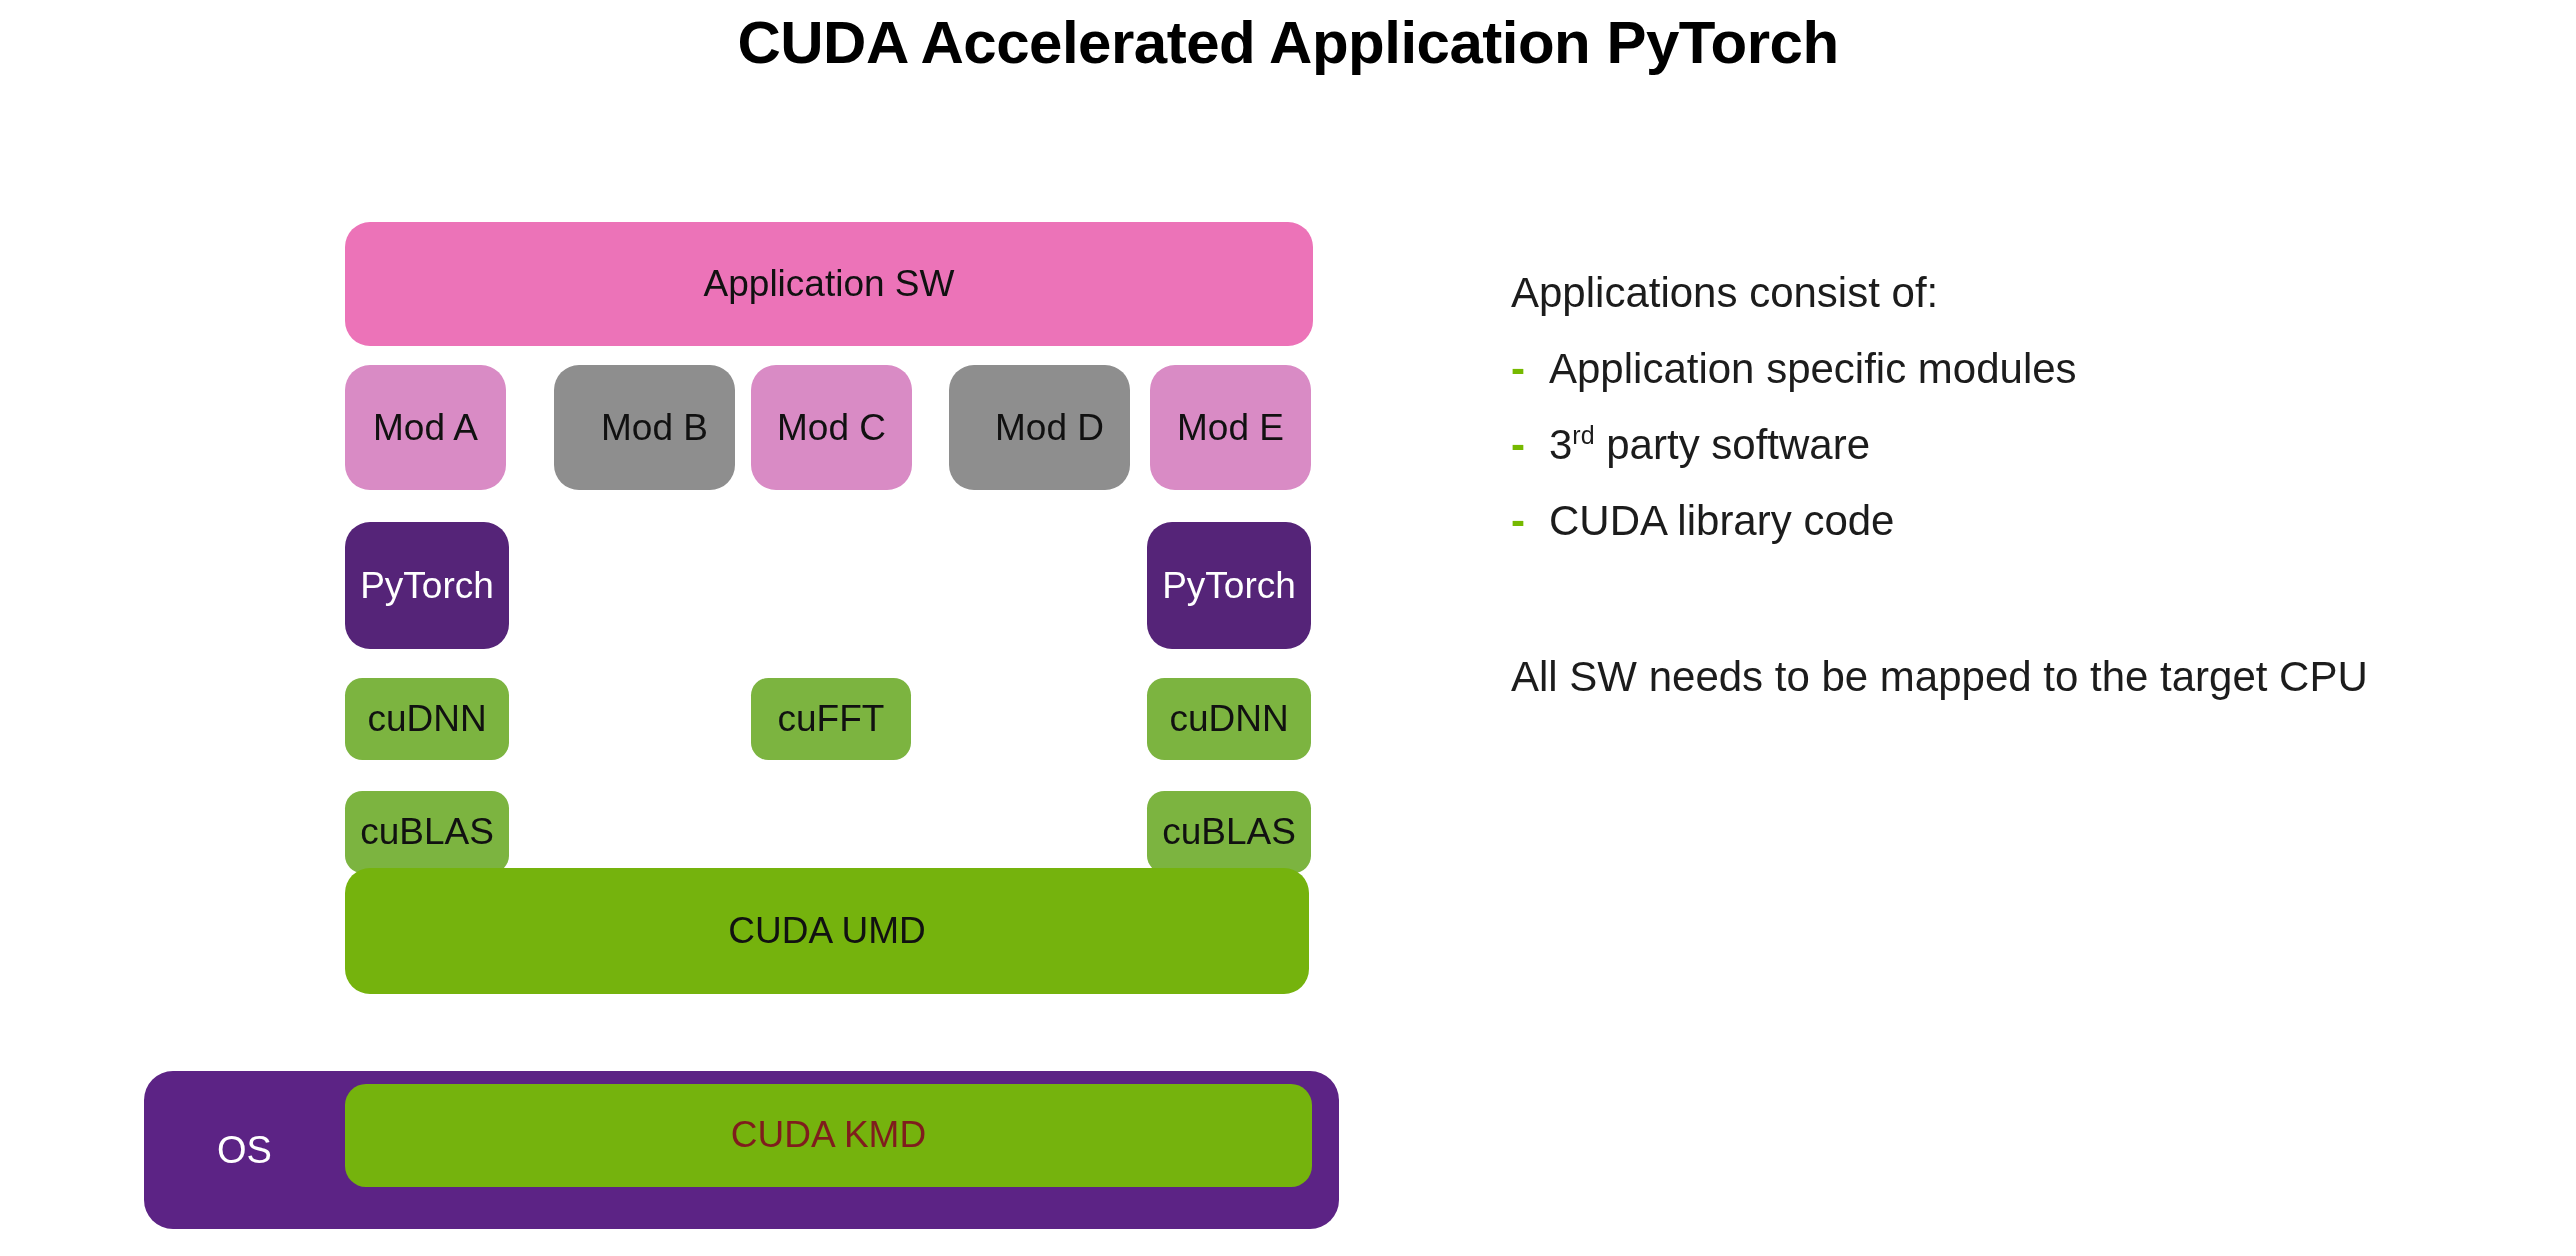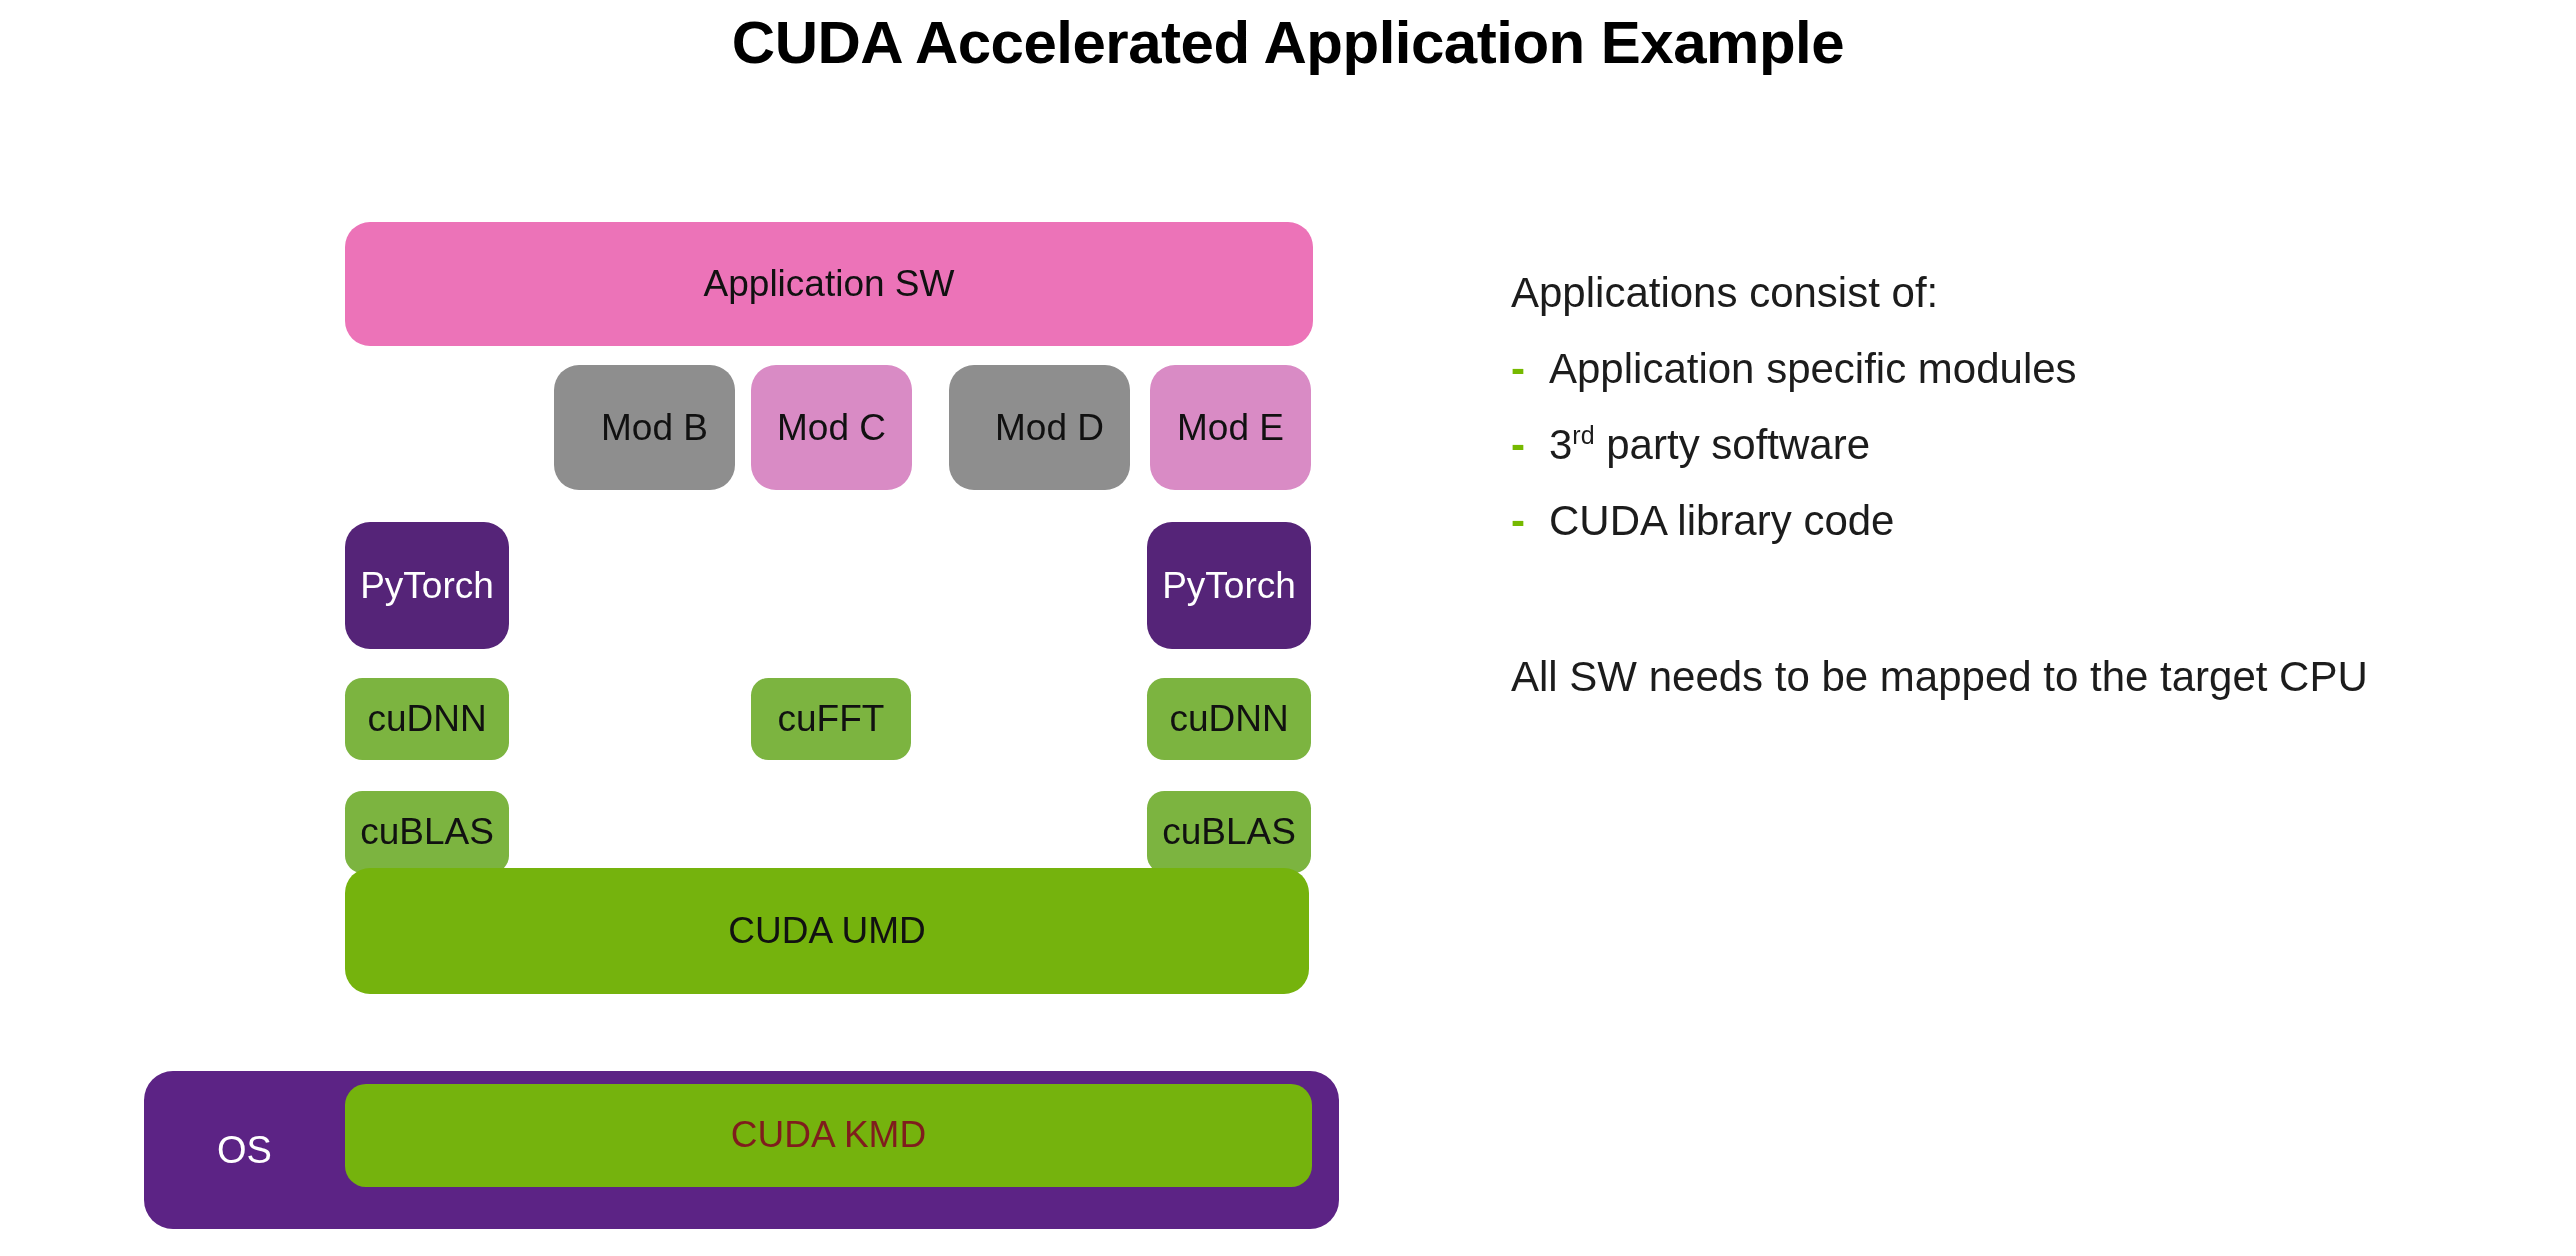--- a/index.html
+++ b/index.html
@@ -103,24 +103,25 @@
     font-size: 25px;
     position: relative;
     top: -15.4px;
   }
 </style>
 </head>
 <body>
 
 <div id="stage">
 
-  <div class="slide-title">CUDA Accelerated Application Example</div>
+  <div class="slide-title">CUDA Accelerated Application PyTorch</div>
 
   <div class="block pink-strong app-sw">Application SW</div>
 
+  <div class="block pink-soft mod mod-a">Mod A</div>
   <div class="block gray mod mod-b">Mod B</div>
   <div class="block pink-soft mod mod-c">Mod C</div>
   <div class="block pink-soft mod mod-e">Mod E</div>
   <div class="block gray mod mod-d">Mod D</div>
 
   <div class="block purple pytorch pytorch-left">PyTorch</div>
   <div class="block purple pytorch pytorch-right">PyTorch</div>
 
   <div class="block green-box lib cudnn-left">cuDNN</div>
   <div class="block green-box lib cufft">cuFFT</div>

